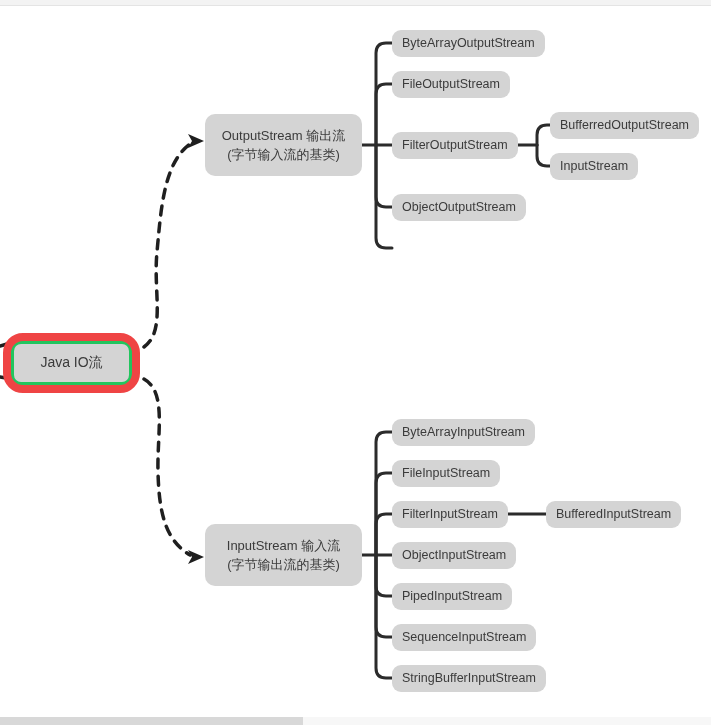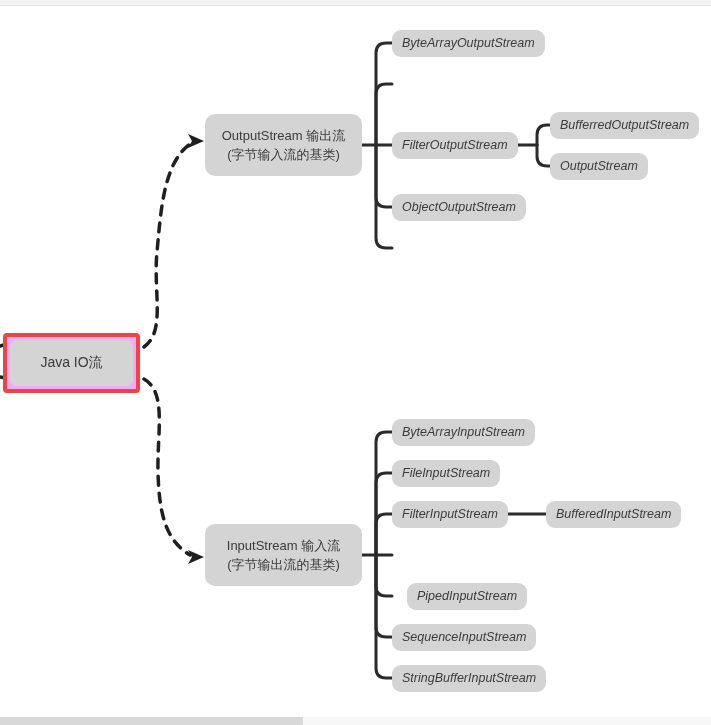--- a/index.html
+++ b/index.html
@@ -5,35 +5,35 @@
   html,body{margin:0;padding:0;}
   body{font-family:"Liberation Sans","DejaVu Sans",sans-serif;background:#ffffff;}
   .stage{position:relative;width:711px;height:725px;background:#ffffff;overflow:hidden;}
   .topbar{position:absolute;left:0;top:0;width:711px;height:5px;background:#f3f3f3;border-bottom:1px solid #e4e4e4;z-index:3;}
   svg.connector-layer{position:absolute;left:0;top:0;z-index:1;}
   .conn{stroke:#2b2b2b;stroke-width:3;fill:none;stroke-linecap:round;stroke-linejoin:round;}
   .dash{stroke:#1f1f1f;stroke-width:3.5;fill:none;stroke-linecap:round;stroke-dasharray:9 8;}
   .arrow{fill:#1f1f1f;stroke:none;}
   .node{position:absolute;background:#d4d4d4;color:#3b3b3b;border-radius:9px;z-index:2;
         display:flex;align-items:center;justify-content:center;box-sizing:border-box;}
-  .leaf{padding:5px 10px;font-size:12.5px;line-height:17px;white-space:nowrap;font-style:italic;}
+  .leaf{padding:5px 10px;font-size:12.5px;line-height:17px;white-space:nowrap;}
   .branch{width:157px;height:62px;border-radius:10px;flex-direction:column;
           font-size:13px;line-height:19px;text-align:right;}
   .root-wrap{position:absolute;left:3px;top:333px;width:137px;height:60px;z-index:2;
-             border:4px solid #ef4444;border-radius:4px;background:#f0abfc;padding:3px;box-sizing:border-box;}
+             border:8px solid #ef4444;border-radius:20px;background:#22c55e;padding:3px;box-sizing:border-box;}
   .root-node{width:100%;height:100%;background:#d4d4d4;border-radius:7px;
              display:flex;align-items:center;justify-content:center;font-size:14px;color:#3b3b3b;}
   .hscrollbar{position:absolute;left:0;bottom:0;width:711px;height:8px;background:#f7f7f7;z-index:3;}
   .hscroll-thumb{position:absolute;left:0;top:0;width:303px;height:8px;background:#d8d8d8;}
   
   .o0{left:392px;top:29.5px;} .o1{left:392px;top:70.5px;} .o2{left:392px;top:131.5px;}
   .o3{left:392px;top:193.5px;} .o4{left:392px;top:234.5px;}
   .og0{left:550px;top:111.5px;} .og1{left:550px;top:152.5px;}
   .i0{left:392px;top:418.5px;} .i1{left:392px;top:459.5px;} .i2{left:392px;top:500.5px;}
-  .i3{left:392px;top:541.5px;} .i4{left:392px;top:582.5px;margin-left:15px;} .i5{left:392px;top:623.5px;}
+  .i3{left:392px;top:541.5px;} .i4{left:392px;top:582.5px;} .i5{left:392px;top:623.5px;}
   .i6{left:392px;top:664.5px;}
   .ig0{left:546px;top:500.5px;}
   .branch-out{left:205px;top:114px;} .branch-in{left:205px;top:524px;}
 </style>
 </head>
 <body>
 
 <div class="stage">
 
   <div class="topbar"></div>
@@ -74,33 +74,35 @@
   <div class="root-wrap">
     <div class="root-node">Java IO流</div>
   </div>
 
   <div class="node branch branch-out">
     <div>OutputStream 输出流</div>
     <div>(字节输入流的基类)</div>
   </div>
 
   <div class="node leaf o0">ByteArrayOutputStream</div>
+  <div class="node leaf o1">FileOutputStream</div>
   <div class="node leaf o2">FilterOutputStream</div>
   <div class="node leaf o3">ObjectOutputStream</div>
   <div class="node leaf og0">BufferredOutputStream</div>
-  <div class="node leaf og1">OutputStream</div>
+  <div class="node leaf og1">InputStream</div>
 
   <div class="node branch branch-in">
     <div>InputStream 输入流</div>
     <div>(字节输出流的基类)</div>
   </div>
 
   <div class="node leaf i0">ByteArrayInputStream</div>
   <div class="node leaf i1">FileInputStream</div>
   <div class="node leaf i2">FilterInputStream</div>
+  <div class="node leaf i3">ObjectInputStream</div>
   <div class="node leaf i4">PipedInputStream</div>
   <div class="node leaf i5">SequenceInputStream</div>
   <div class="node leaf ig0">BufferedInputStream</div>
   <div class="node leaf i6">StringBufferInputStream</div>
 
   <div class="hscrollbar">
     <div class="hscroll-thumb"></div>
   </div>
 
 </div>

